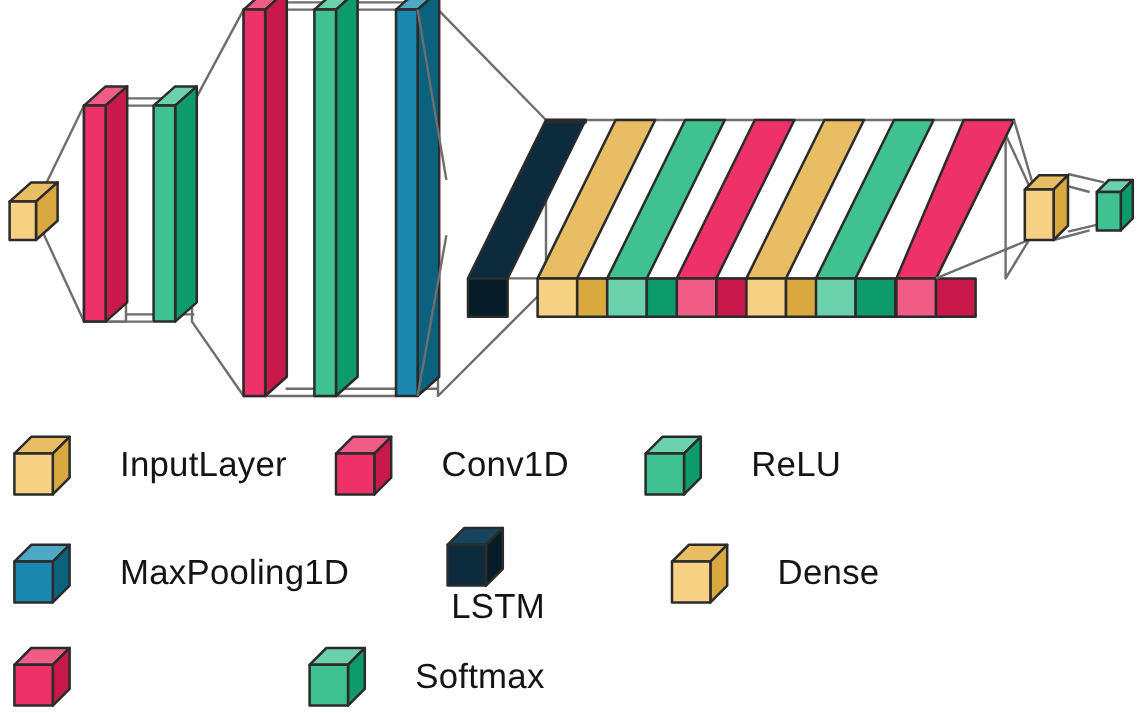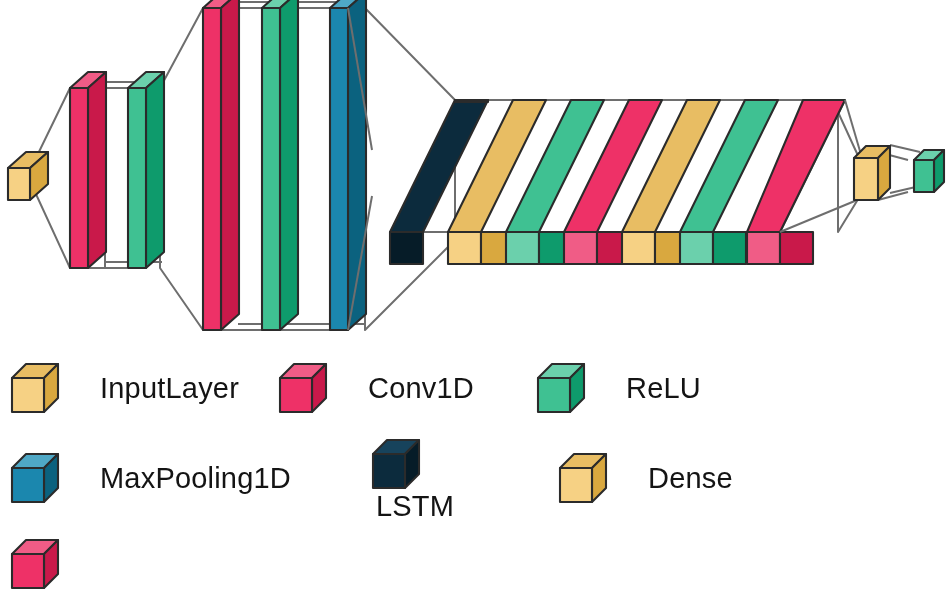--- a/index.html
+++ b/index.html
@@ -226,16 +226,24 @@
 
     <div class="legend-row" style="top:182px;">
       <div class="legend-item" style="position:absolute;left:8px;">
         <svg class="legend-cube" viewBox="0 0 56 56">
           <polygon class="o" points="4,18 18,4 50,4 36,18" fill="#F05C86"></polygon>
           <polygon class="o" points="50,4 50,38 36,52 36,18" fill="#C9194A"></polygon>
           <rect class="o" x="4" y="18" width="32" height="34" fill="#EE3167"></rect>
         </svg>
       </div>
 
+      <div class="legend-item" style="position:absolute;left:254px;">
+        <svg class="legend-cube" viewBox="0 0 56 56">
+          <polygon class="o" points="4,18 18,4 50,4 36,18" fill="#6BD0AC"></polygon>
+          <polygon class="o" points="50,4 50,38 36,52 36,18" fill="#0E9B6C"></polygon>
+          <rect class="o" x="4" y="18" width="32" height="34" fill="#3FC192"></rect>
+        </svg>
+        <span class="legend-label" style="margin-left:36px;">Softmax</span>
+      </div>
     </div>
 
   </div>
 </div>
 
 </body></html>

